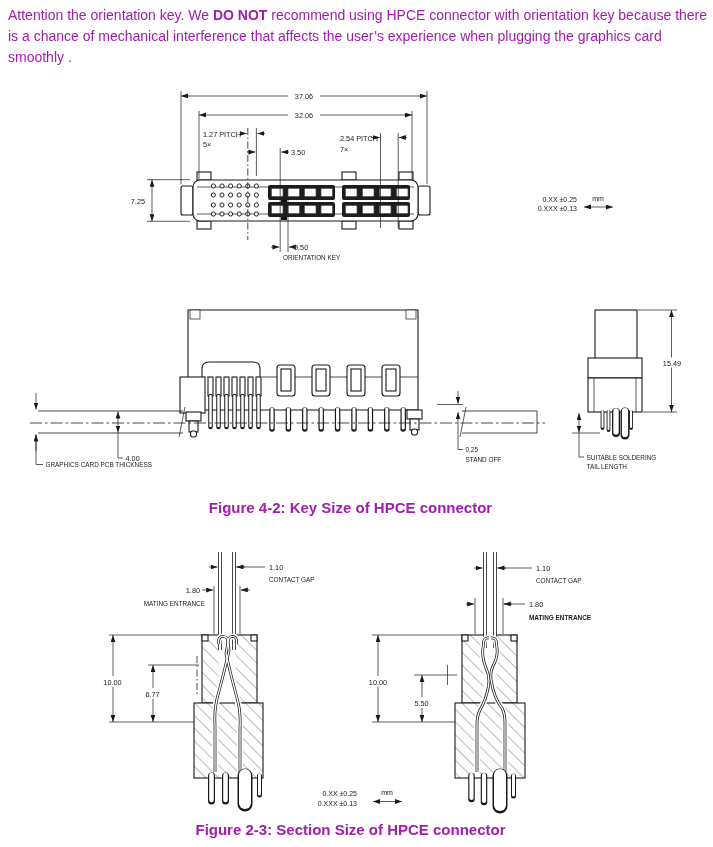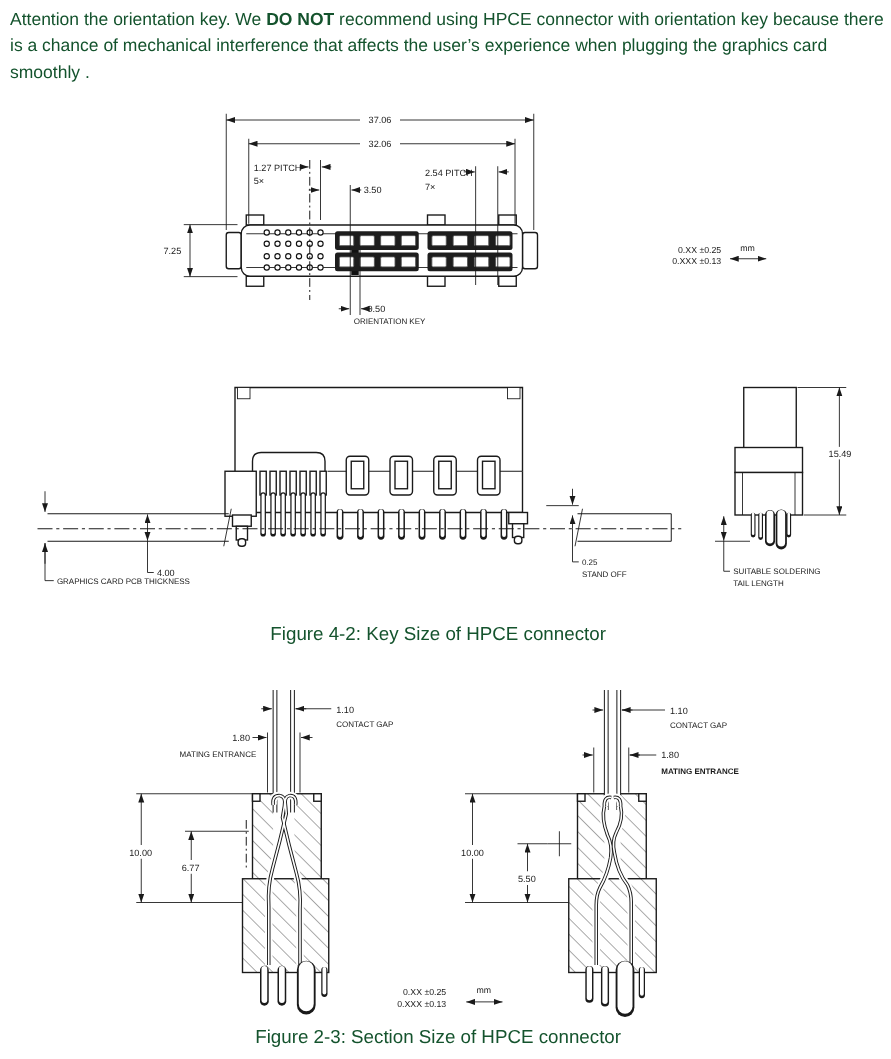--- a/index.html
+++ b/index.html
@@ -1,19 +1,19 @@
 <!DOCTYPE html>
 <html><head>
 <meta charset="utf-8">
 <style>
   html,body{margin:0;padding:0;background:#fff;}
   .page{position:relative;width:713px;height:847px;background:#fff;overflow:hidden;
-        font-family:"Liberation Sans",sans-serif;color:#14532d;}
+        font-family:"Liberation Sans",sans-serif;color:#a21caf;}
   .para{position:absolute;left:8px;top:5px;width:701px;font-size:14px;line-height:21px;}
-  .cap{position:absolute;left:0;width:701px;text-align:center;font-weight:normal;font-size:15px;}
+  .cap{position:absolute;left:0;width:701px;text-align:center;font-weight:bold;font-size:15px;}
   .cap42{top:499px;}
   .cap43{top:821px;}
   svg{position:absolute;left:0;}
   svg text{font-family:"Liberation Sans",sans-serif;fill:#1a1a1a;}
   .dim{font-size:7.3px;}
   .lbl{font-size:6.4px;}
   .tol{font-size:7px;}
   .bold{font-weight:bold;}
   .ln{stroke:#1a1a1a;stroke-width:0.8;fill:none;}
   .thin{stroke:#1a1a1a;stroke-width:0.7;fill:none;}

